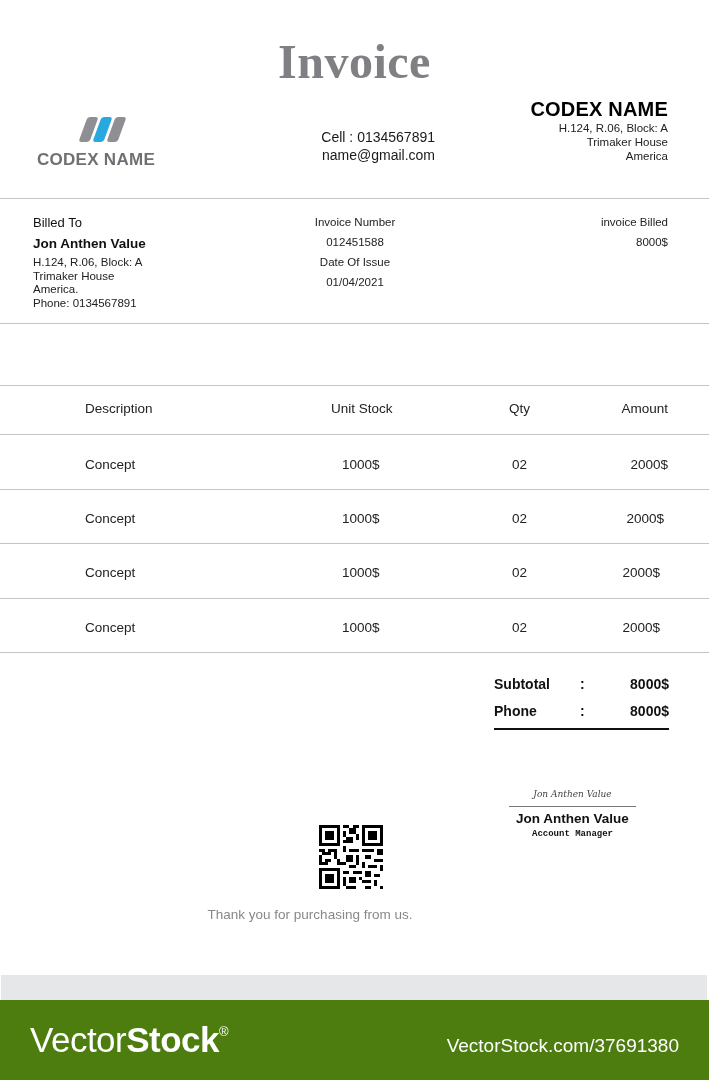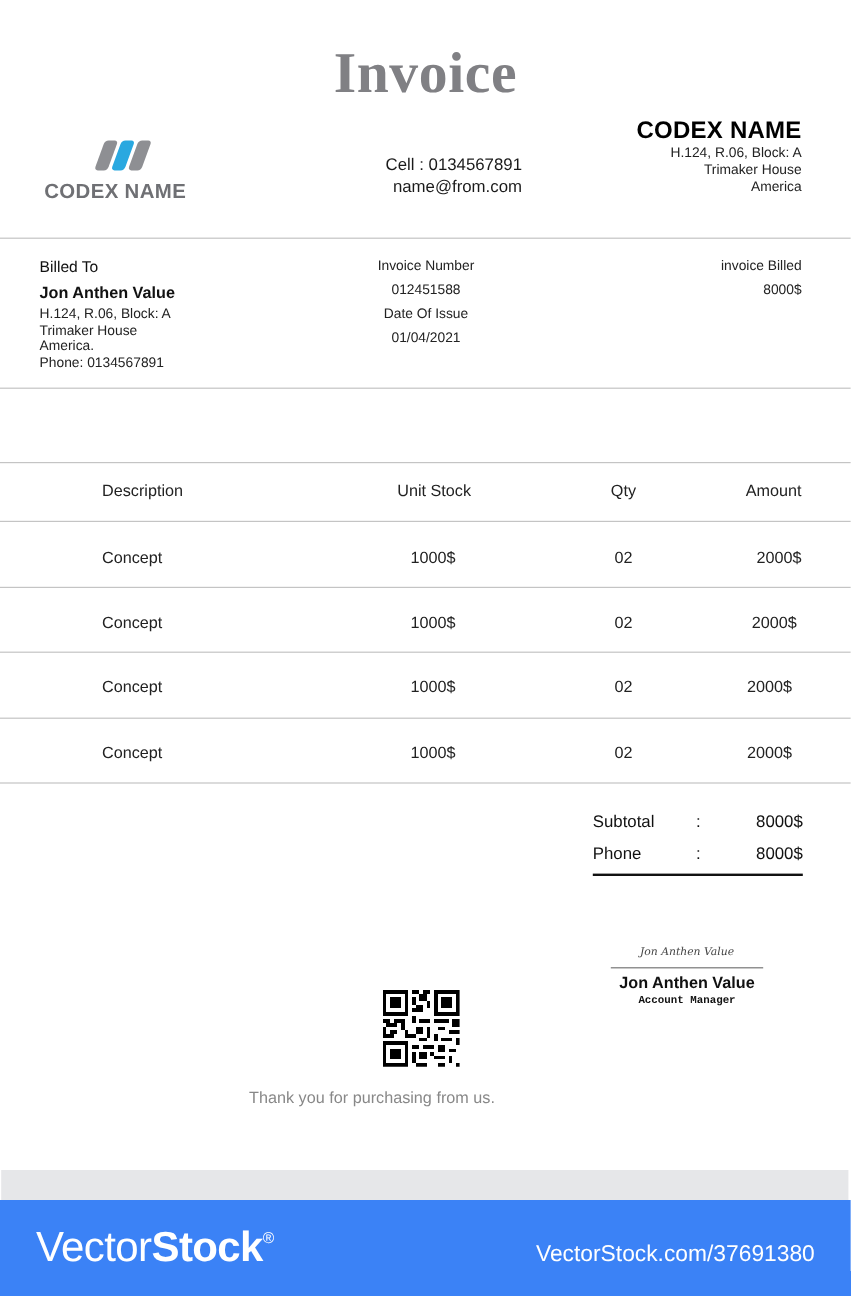--- a/index.html
+++ b/index.html
@@ -31,37 +31,37 @@
   .meta div { height: 20px; line-height: 13px; }
 
   .total-box { right: 41px; top: 216px; text-align: right; font-size: 11.5px; color: #222; }
   .total-box div { height: 20px; line-height: 13px; }
 
   .th, .td { position: absolute; font-size: 13.5px; color: #222; }
   .row-rule { position: absolute; left: 0; width: 709px; height: 1px; background: #c4c4c4; }
 
   .summary { left: 494px; width: 175px; font-size: 14px; color: #111; }
   .sum-row { position: relative; height: 27px; }
-  .sum-row span { position: absolute; top: 0; }
+  .sum-row span { position: absolute; top: 0; font-weight: bold; }
   .sum-label { left: 0; }
   .sum-colon { left: 86px; }
   .sum-val { right: 0; }
   .sum-line { position: absolute; left: 0; width: 175px; height: 2px; background: #111; top: 52px; }
 
   .sig { left: 509px; top: 784px; width: 127px; text-align: center; }
   .sig-script { font-family: "DejaVu Serif", serif; font-style: italic; font-size: 9px; color: #444; height: 18px; line-height: 20px; }
   .sig-line { width: 127px; height: 1px; background: #777; margin-top: 4px; }
   .sig-name { font-size: 13.5px; font-weight: bold; margin-top: 4px; color: #111; }
   .sig-role { font-size: 9px; font-weight: bold; margin-top: 3px; color: #111; font-family: Liberation Mono, monospace; }
 
   .qr { left: 319px; top: 825px; width: 64px; height: 64px; }
   .thanks { left: 0; top: 907px; width: 620px; text-align: center; font-size: 13.5px; color: #888; }
 
   .grey-band { left: 1px; top: 975px; width: 706px; height: 26px; background: #e6e7e9; }
-  .footer { left: 0; top: 1000px; width: 709px; height: 80px; background: #3b82f6; }
+  .footer { left: 0; top: 1000px; width: 709px; height: 80px; background: #4d7c0f; }
   .vs-logo { position: absolute; left: 30px; top: 20px; font-size: 35px; color: #fff; letter-spacing: -0.5px; }
   .vs-logo .light { font-weight: normal; }
   .vs-logo .bold { font-weight: bold; }
   .vs-logo sup { font-size: 13px; vertical-align: top; position: relative; top: 4px; }
   .vs-url { position: absolute; right: 30px; top: 35px; font-size: 19px; color: #fff; }
 </style>
 </head>
 <body>
 
 <div class="abs title">Invoice</div>
@@ -70,21 +70,21 @@
   <div class="logo-mark">
     <span class="bar" style="left:49px;background:#8e8f93;"></span>
     <span class="bar" style="left:63px;background:#29a8e0;"></span>
     <span class="bar" style="left:77px;background:#8e8f93;"></span>
   </div>
   <div class="logo-text">CODEX NAME</div>
 </div>
 
 <div class="abs contact">
   <div>Cell : 0134567891</div>
-  <div>name@from.com</div>
+  <div>name@gmail.com</div>
 </div>
 
 <div class="abs company">
   <div class="company-name">CODEX NAME</div>
   <div class="company-addr">H.124, R.06, Block: A</div>
   <div class="company-addr">Trimaker House</div>
   <div class="company-addr">America</div>
 </div>
 
 <div class="abs rule" style="top:198px;"></div>

